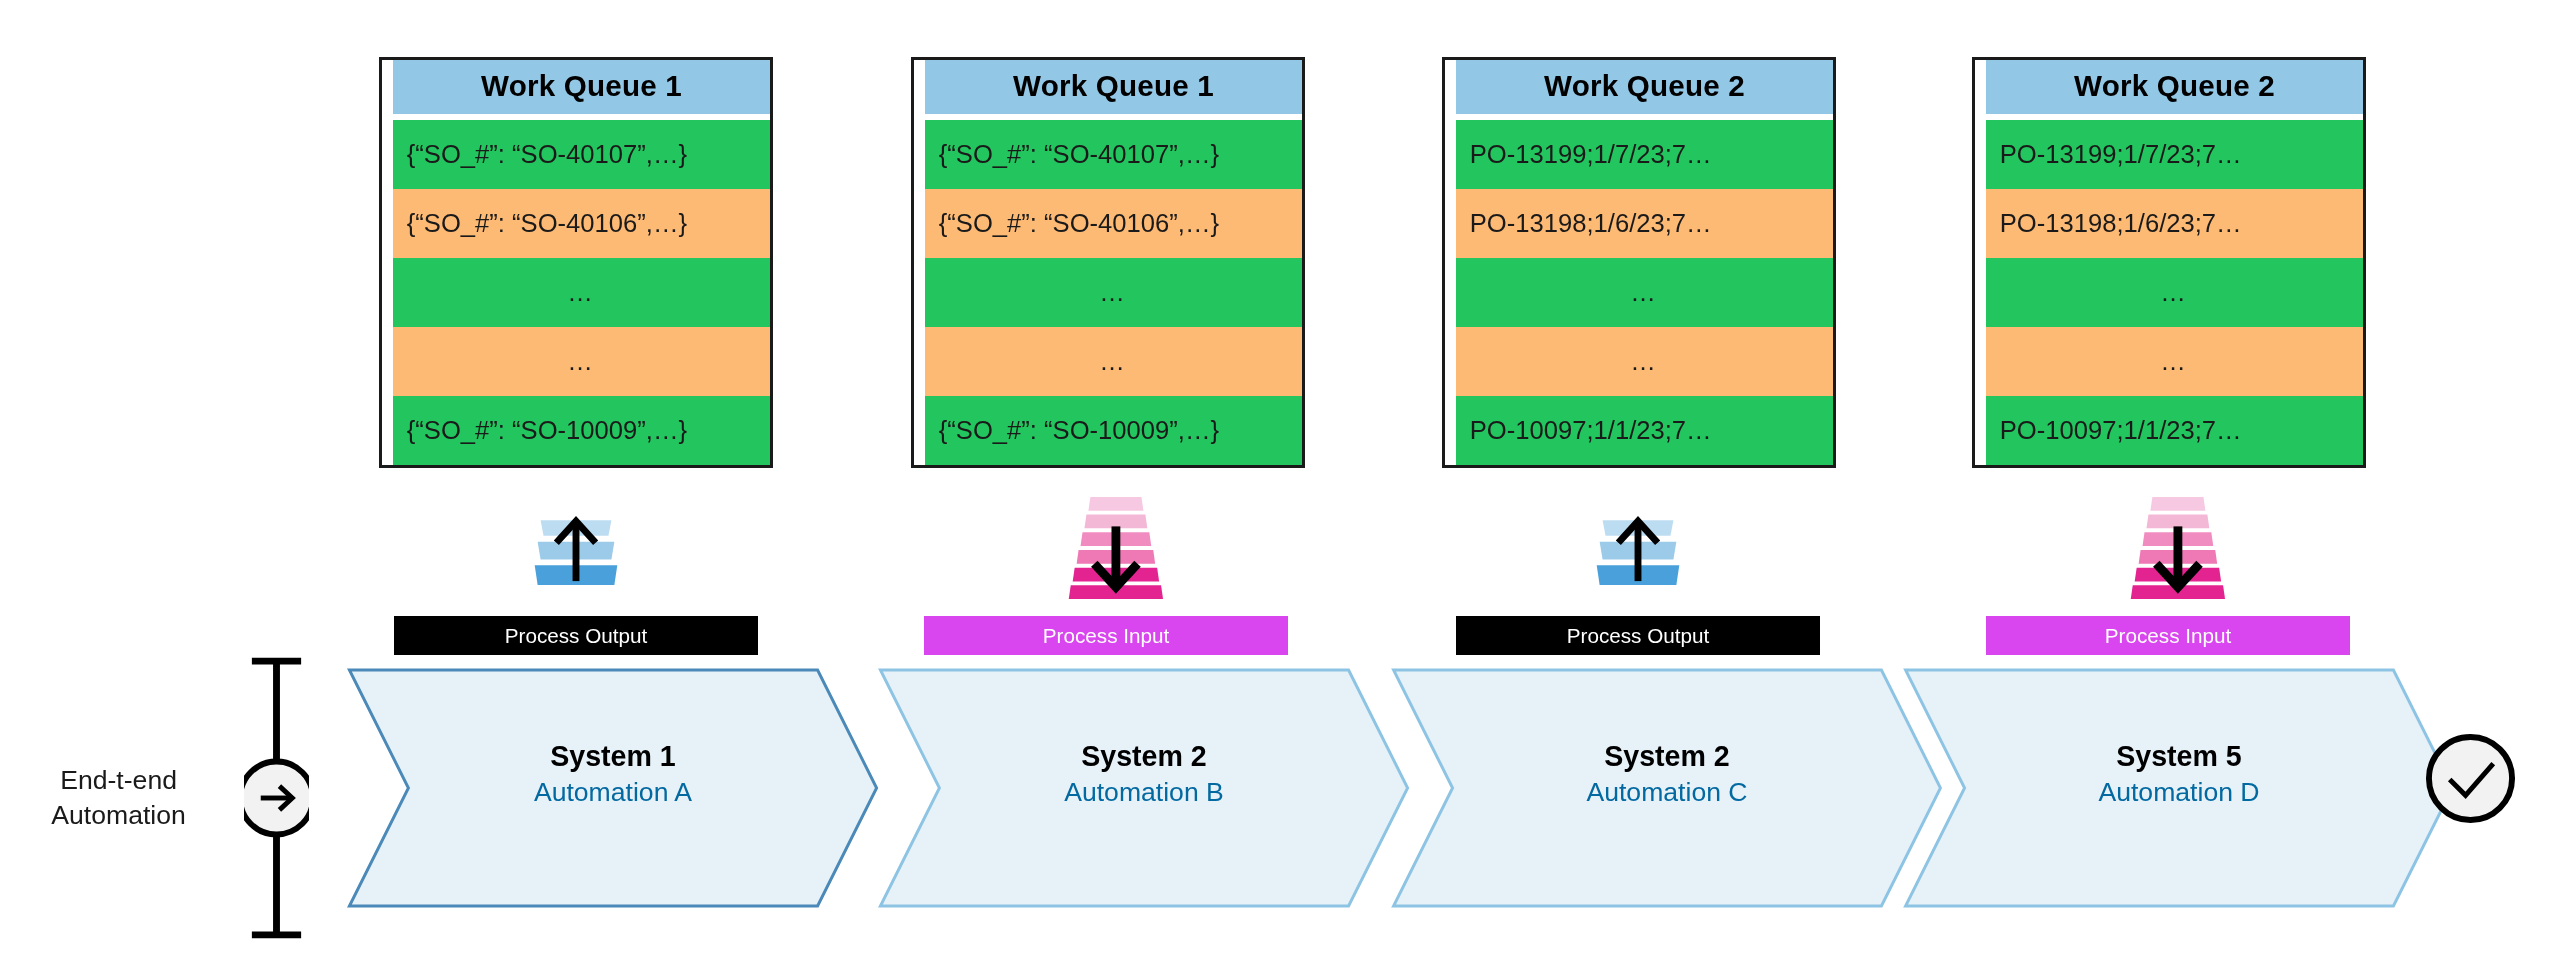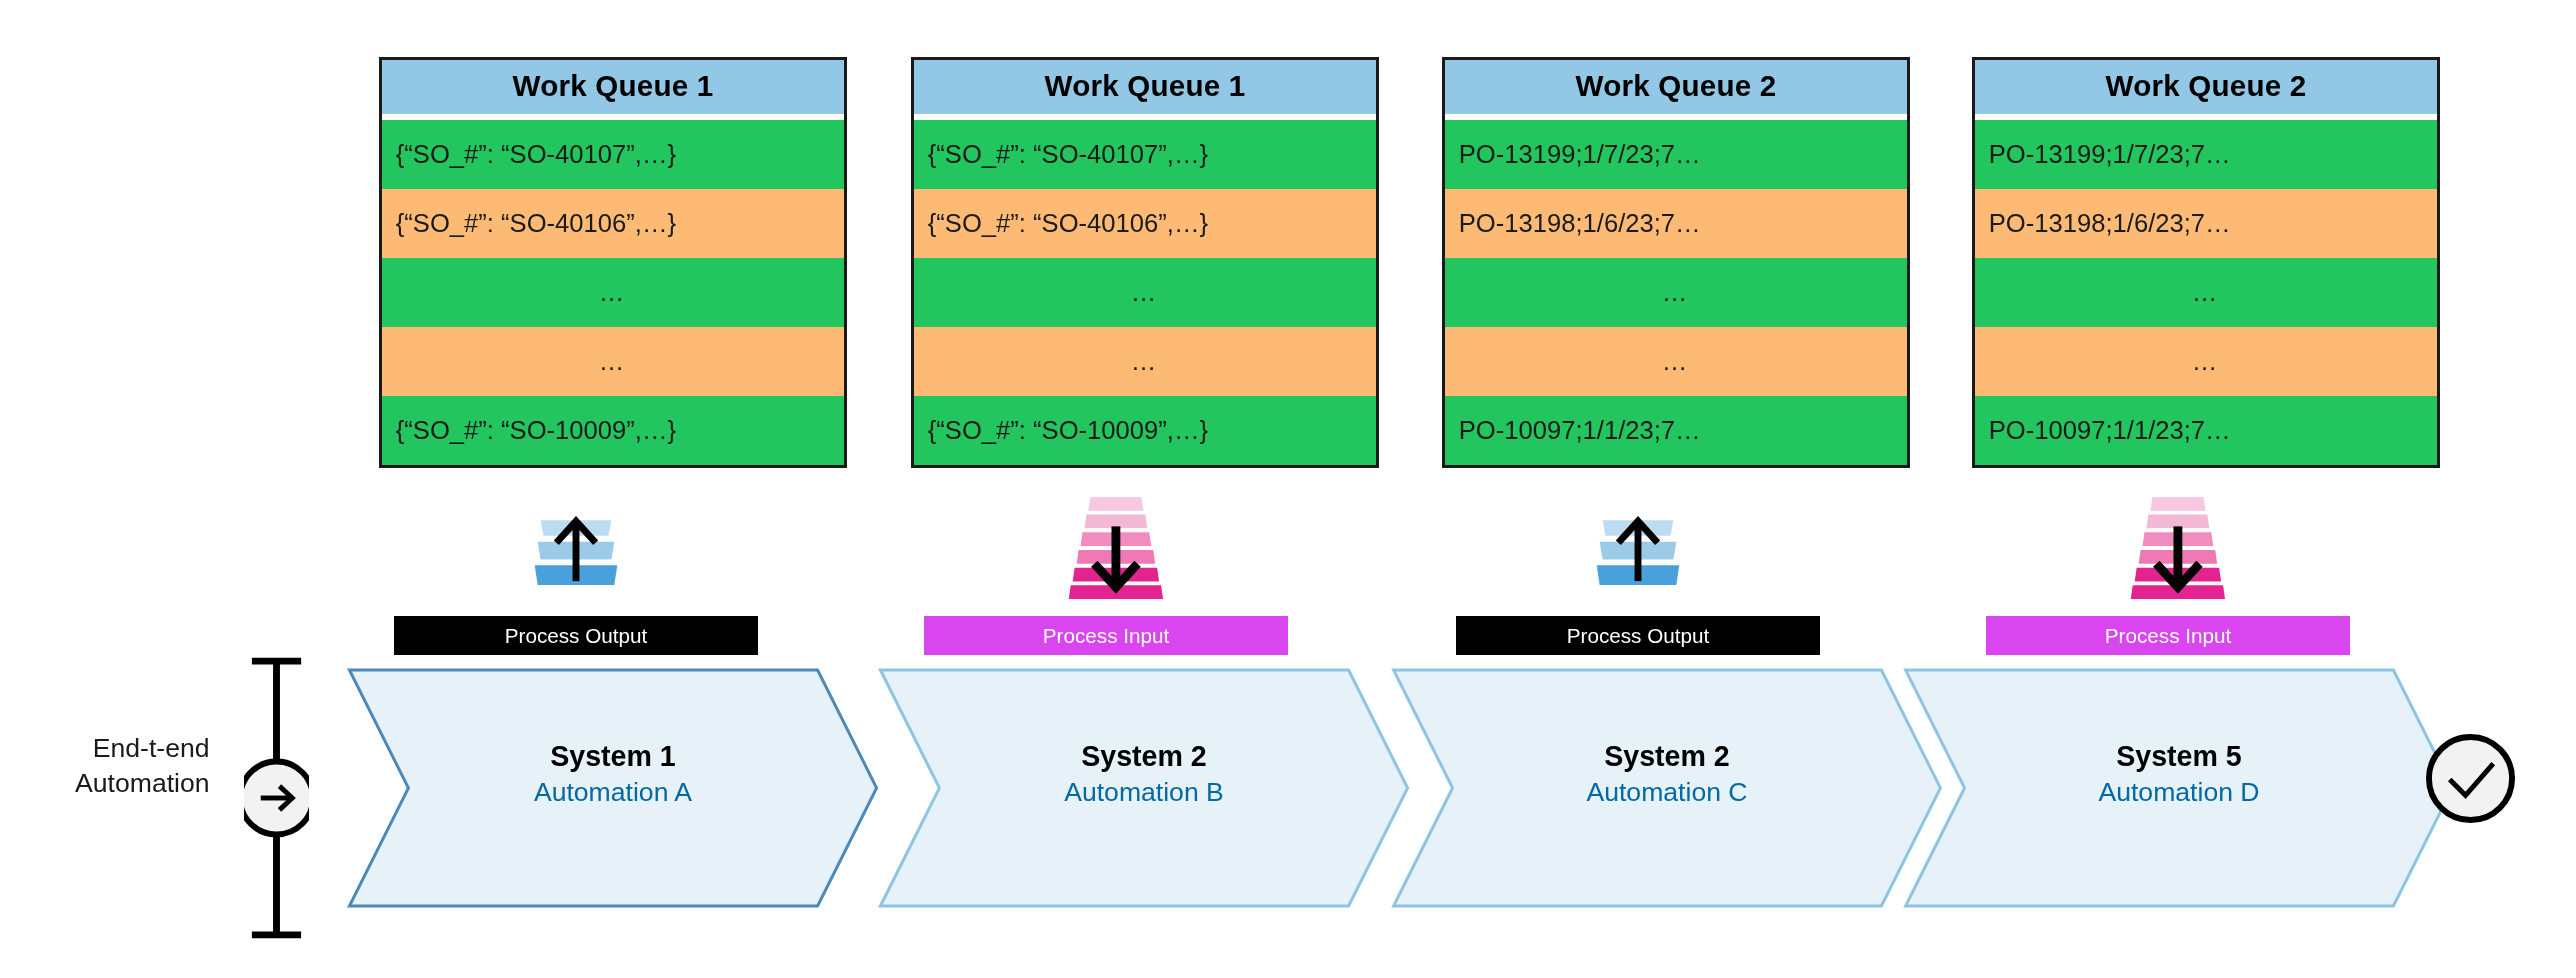--- a/index.html
+++ b/index.html
@@ -11,25 +11,26 @@
     width: 2576px;
     height: 978px;
     position: relative;
     font-family: "Liberation Sans", sans-serif;
     overflow: hidden;
   }
 
   
   .queue-table {
     position: absolute;
-    width: 468px;
+    width: 394px;
     border: 3px solid #1a1a1a;
     box-sizing: border-box;
     background: #ffffff;
     top: 57px;
+    padding-left: 11px;
   }
   .queue-header {
     background: #92c7e5;
     text-align: center;
     font-weight: bold;
     font-size: 29.6px;
     color: #000000;
     padding: 8.9px 0 10.8px 0;
     letter-spacing: 0.2px;
   }
@@ -112,23 +113,23 @@
   }
   .chevron-sub {
     font-size: 26.6px;
     color: #0369a1;
   }
 
   
   .e2e-label {
     position: absolute;
     left: 27.6px;
-    top: 731px;
+    top: 763px;
     width: 182px;
-    text-align: right;
+    text-align: center;
     font-size: 26.6px;
     line-height: 35px;
     color: #1a1a1a;
   }
   .e2e-marker {
     position: absolute;
     left: 244px;
     top: 655px;
     width: 65px;
     height: 286px;

